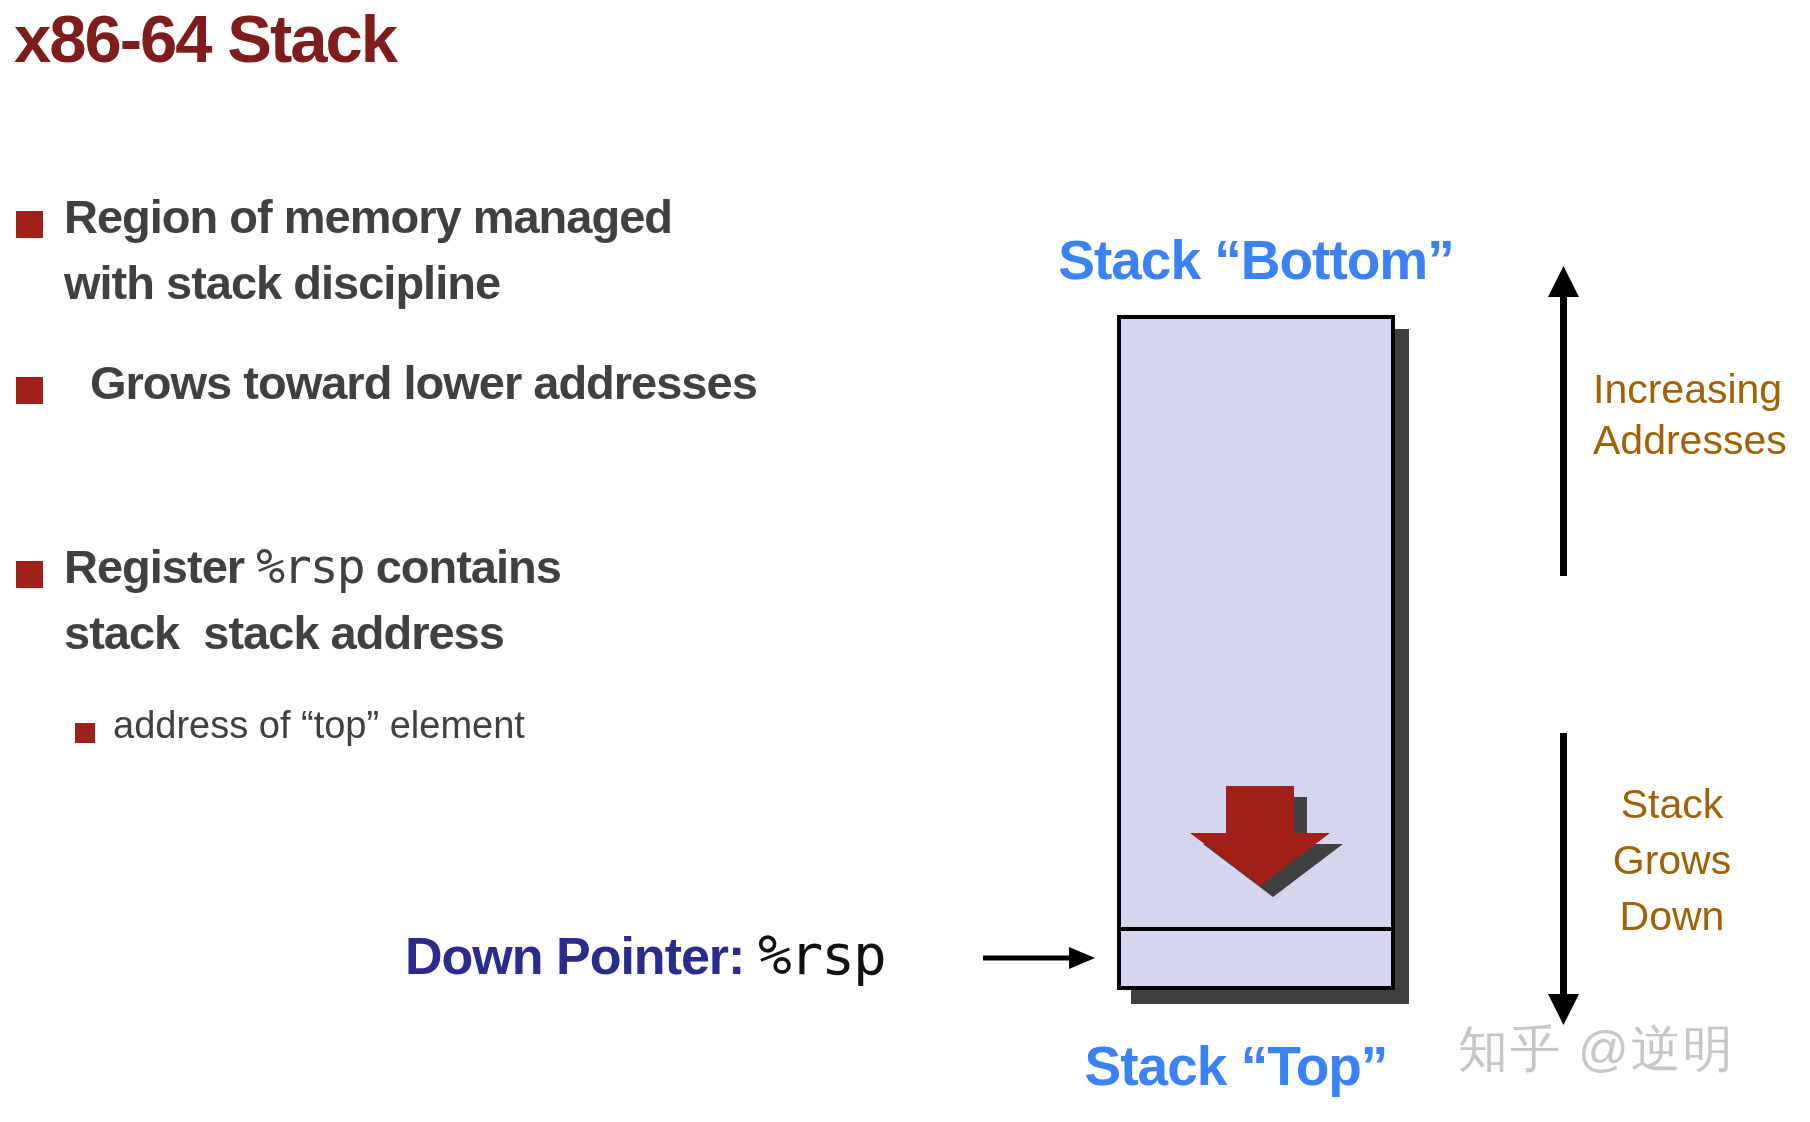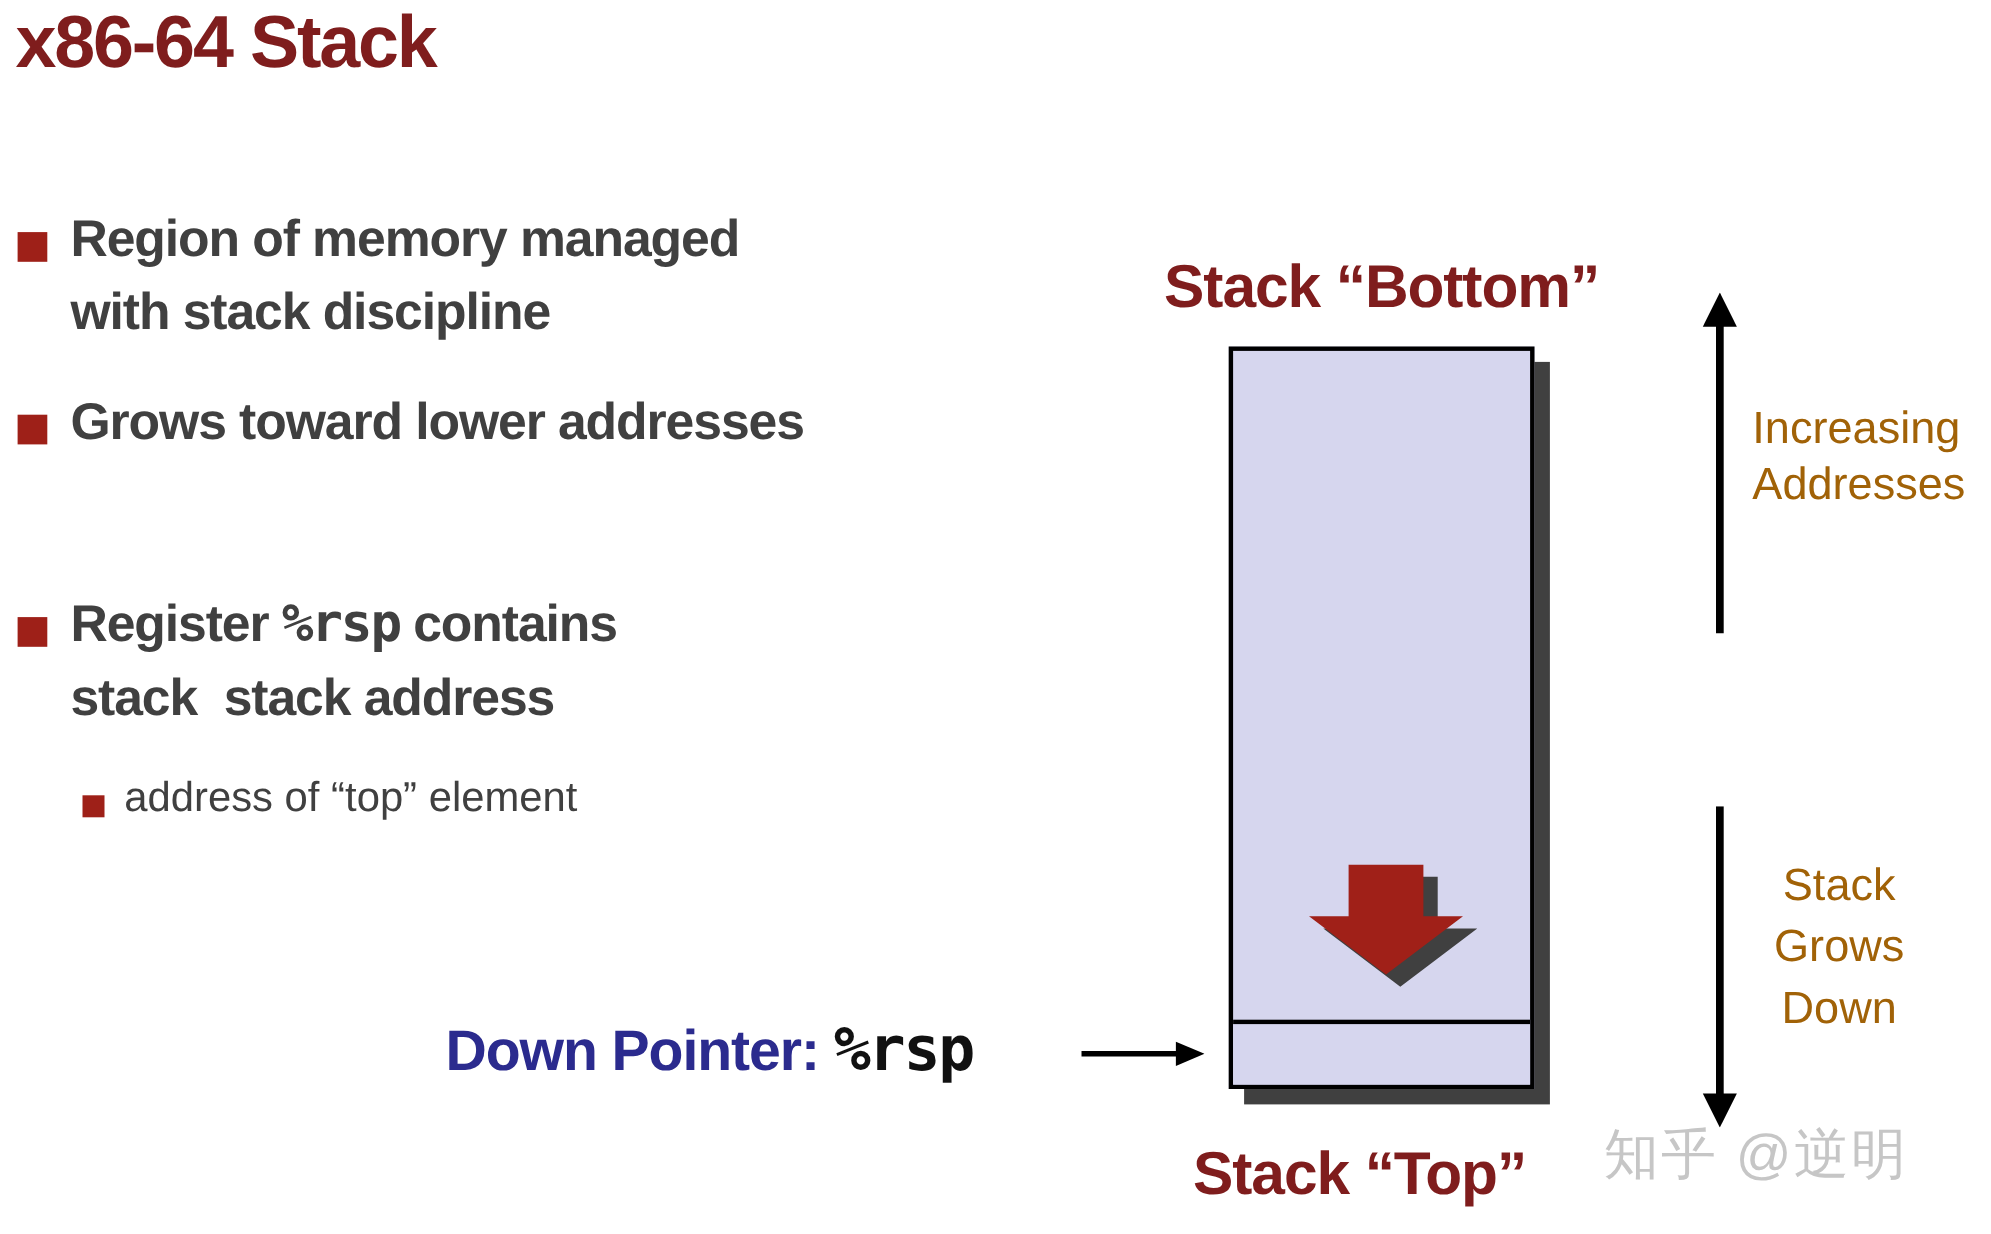--- a/index.html
+++ b/index.html
@@ -19,46 +19,46 @@
   
   .bullet { position:absolute; display:flex; align-items:flex-start; }
   .sq {
     display:block; width:27px; height:27px; background:#9e2018;
     margin-top:27px; margin-right:21px; flex:0 0 auto;
   }
   .btext {
     font-size:47px; font-weight:bold; line-height:66px; letter-spacing:-1px; color:#404040;
   }
   .b1 { left:16px; top:184px; }
-  .b2 { left:16px; top:350px; }
+  .b2 { left:16px; top:350px;gap:26px; }
   .b3 { left:16px; top:534px; }
   .bsub { left:75px; top:700px;align-items:center; }
   .bsub .sq { width:20px; height:20px; margin-top:16px; margin-right:18px; }
   .bsub .btext { font-size:38px; font-weight:normal; line-height:50px; letter-spacing:0; }
 
   .code {
-    font-family:"DejaVu Sans Mono", monospace; font-weight:bold;
+    font-family:"DejaVu Sans Mono", monospace; font-weight:normal;
     letter-spacing:-2px; font-size:1.02em;
   }
 
   
   .stack-rect {
     position:absolute; left:1117px; top:315px; width:270px; height:667px;
     background:#d6d6ee; border:4px solid #000;
     box-shadow:14px 14px 0 #404040;
   }
   .rsp-cell {
     position:absolute; left:0; right:0; bottom:0; height:55px;
     border-top:4px solid #000; background:#d6d6ee;
   }
   .red-arrow-svg { position:absolute; left:69px; top:467px; }
 
   .diagram-label {
     position:absolute; font-weight:bold; font-size:55px; letter-spacing:-1px;
-    color:#7f1d1d; text-align:center;
+    color:#3b82f6; text-align:center;
   }
   .lbl-bottom { left:1056px; top:228px; width:400px; }
   .lbl-top    { left:1056px; top:1034px; width:360px; }
 
   .pointer-line {
     position:absolute; left:405px; top:922px; white-space:nowrap;
     font-size:52px; font-weight:bold; color:#2b2b8e; letter-spacing:-1px;
   }
   .pointer-line .code { color:#111; font-size:56px; }
 

